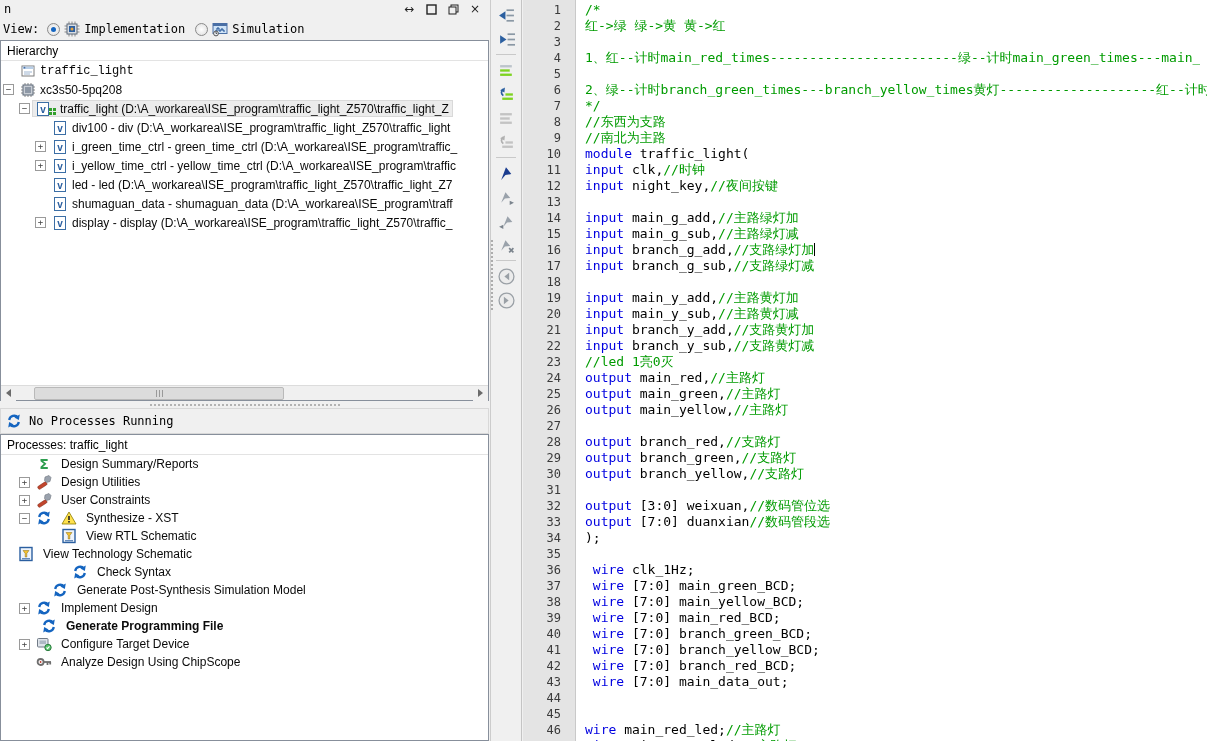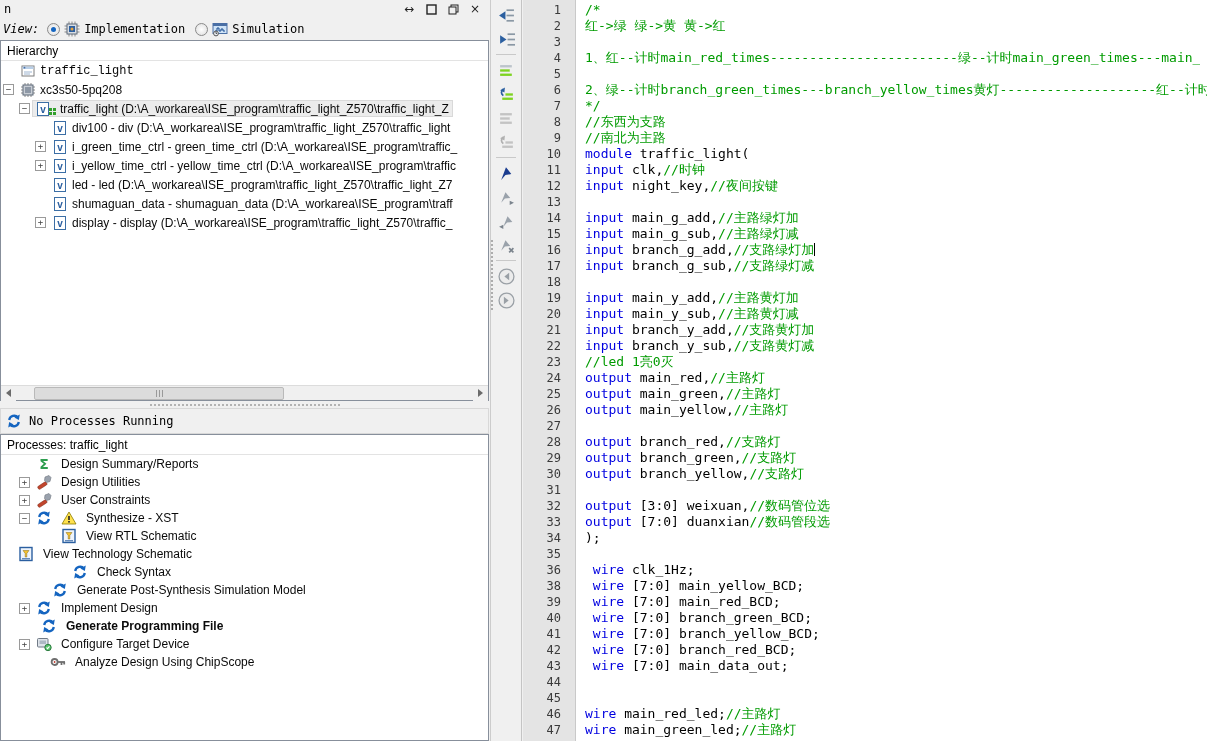--- a/index.html
+++ b/index.html
@@ -11,21 +11,21 @@
   .panel-titlebar { position:absolute; left:0; top:0; width:100%; height:18px; background:#f0f0f0;
     display:flex; align-items:center; font:12px/18px "DejaVu Sans Mono", monospace; color:#000; padding:0 4px; }
   .panel-title { flex:1; }
   .winbtns { display:flex; align-items:center; gap:8px; margin-right:4px; }
   .winbtn { width:14px; height:13px; display:flex; align-items:center; justify-content:center; color:#222;
     font:12px/12px "DejaVu Sans", sans-serif; cursor:default; }
   .winbtn svg { width:11px; height:11px; display:block; }
 
   .view-bar { position:absolute; left:0; top:18px; width:100%; height:22px; display:flex; align-items:center;
     font:12px/22px "DejaVu Sans Mono", monospace; color:#000; padding-left:3px; }
-  .view-label { margin-right:8px;font-style:italic; }
+  .view-label { margin-right:8px; }
   .view-opt { display:flex; align-items:center; gap:4px; margin-right:10px; }
   .radio { width:13px; height:13px; border-radius:50%; border:1px solid #8a8a8a; background:radial-gradient(#ffffff,#dcdcdc); position:relative; }
   .radio.on::after { content:""; position:absolute; left:3px; top:3px; width:5px; height:5px; border-radius:50%; background:#1565c0; }
 
   .hierarchy-box { position:absolute; left:0; top:40px; width:489px; height:361px; background:#fff; border:1px solid #878f9b; }
   .box-header { height:20px; border-bottom:1px solid #e3e3e3; font-size:12px; color:#000; padding:3px 6px; background:#fff; }
   .tree { position:relative; overflow:hidden; }
   .hier-tree { height:324px; }
   .proc-tree { height:283px; }
   .trow { display:flex; align-items:center; height:19px; white-space:nowrap; overflow:hidden; }
@@ -466,21 +466,21 @@
                 <svg viewBox="0 0 16 16">
                   <rect x="1.5" y="2.5" width="10.5" height="8.5" rx="1" fill="#dfe4ea" stroke="#707a86"></rect>
                   <rect x="3.5" y="4.5" width="6.5" height="3.5" fill="#aeb8c4"></rect>
                   <circle cx="12" cy="11.5" r="3.2" fill="#58c26a" stroke="#2e7d42"></circle>
                   <path d="M10.5 11.5 l1 1.2 2 -2.4" stroke="#fff" stroke-width="1.1" fill="none"></path>
                 </svg>
               </span>
               <span class="tlabel">Configure Target Device</span>
             </span>
           </div>
-          <div class="trow" style="padding-left: 32px; text-align: right;">
+          <div class="trow" style="padding-left: 18px; text-align: right;">
             <span class="expander"></span>
             <span class="trow-content">
               <span class="icon">
                 <svg viewBox="0 0 16 16">
                   <circle cx="4.6" cy="8" r="3" fill="none" stroke="#6e6e6e" stroke-width="1.8"></circle>
                   <circle cx="4.6" cy="8" r="0.9" fill="#c0392b"></circle>
                   <line x1="7.6" y1="8" x2="15" y2="8" stroke="#6e6e6e" stroke-width="1.8"></line>
                   <line x1="11.5" y1="8" x2="11.5" y2="11" stroke="#6e6e6e" stroke-width="1.8"></line>
                   <line x1="14.2" y1="8" x2="14.2" y2="10.5" stroke="#6e6e6e" stroke-width="1.8"></line>
                 </svg>
@@ -626,20 +626,21 @@
         <div class="code-line"><span class="lnum">27</span><span class="ltext"></span></div>
         <div class="code-line"><span class="lnum">28</span><span class="ltext"><span class="tok-k">output</span><span class="tok-p"> branch_red,</span><span class="tok-c">//支路灯</span></span></div>
         <div class="code-line"><span class="lnum">29</span><span class="ltext"><span class="tok-k">output</span><span class="tok-p"> branch_green,</span><span class="tok-c">//支路灯</span></span></div>
         <div class="code-line"><span class="lnum">30</span><span class="ltext"><span class="tok-k">output</span><span class="tok-p"> branch_yellow,</span><span class="tok-c">//支路灯</span></span></div>
         <div class="code-line"><span class="lnum">31</span><span class="ltext"></span></div>
         <div class="code-line"><span class="lnum">32</span><span class="ltext"><span class="tok-k">output</span><span class="tok-p"> [3:0] weixuan,</span><span class="tok-c">//数码管位选</span></span></div>
         <div class="code-line"><span class="lnum">33</span><span class="ltext"><span class="tok-k">output</span><span class="tok-p"> [7:0] duanxian</span><span class="tok-c">//数码管段选</span></span></div>
         <div class="code-line"><span class="lnum">34</span><span class="ltext"><span class="tok-p">);</span></span></div>
         <div class="code-line"><span class="lnum">35</span><span class="ltext"></span></div>
         <div class="code-line"><span class="lnum">36</span><span class="ltext"><span class="tok-p"> </span><span class="tok-k">wire</span><span class="tok-p"> clk_1Hz;</span></span></div>
+        <div class="code-line"><span class="lnum">37</span><span class="ltext"><span class="tok-p"> </span><span class="tok-k">wire</span><span class="tok-p"> [7:0] main_green_BCD;</span></span></div>
         <div class="code-line"><span class="lnum">38</span><span class="ltext"><span class="tok-p"> </span><span class="tok-k">wire</span><span class="tok-p"> [7:0] main_yellow_BCD;</span></span></div>
         <div class="code-line"><span class="lnum">39</span><span class="ltext"><span class="tok-p"> </span><span class="tok-k">wire</span><span class="tok-p"> [7:0] main_red_BCD;</span></span></div>
         <div class="code-line"><span class="lnum">40</span><span class="ltext"><span class="tok-p"> </span><span class="tok-k">wire</span><span class="tok-p"> [7:0] branch_green_BCD;</span></span></div>
         <div class="code-line"><span class="lnum">41</span><span class="ltext"><span class="tok-p"> </span><span class="tok-k">wire</span><span class="tok-p"> [7:0] branch_yellow_BCD;</span></span></div>
         <div class="code-line"><span class="lnum">42</span><span class="ltext"><span class="tok-p"> </span><span class="tok-k">wire</span><span class="tok-p"> [7:0] branch_red_BCD;</span></span></div>
         <div class="code-line"><span class="lnum">43</span><span class="ltext"><span class="tok-p"> </span><span class="tok-k">wire</span><span class="tok-p"> [7:0] main_data_out;</span></span></div>
         <div class="code-line"><span class="lnum">44</span></div>
         <div class="code-line"><span class="lnum">45</span><span class="ltext"></span></div>
         <div class="code-line"><span class="lnum">46</span><span class="ltext"><span class="tok-k">wire</span><span class="tok-p"> main_red_led;</span><span class="tok-c">//主路灯</span></span></div>
         <div class="code-line"><span class="lnum">47</span><span class="ltext"><span class="tok-k">wire</span><span class="tok-p"> main_green_led;</span><span class="tok-c">//主路灯</span></span></div>

